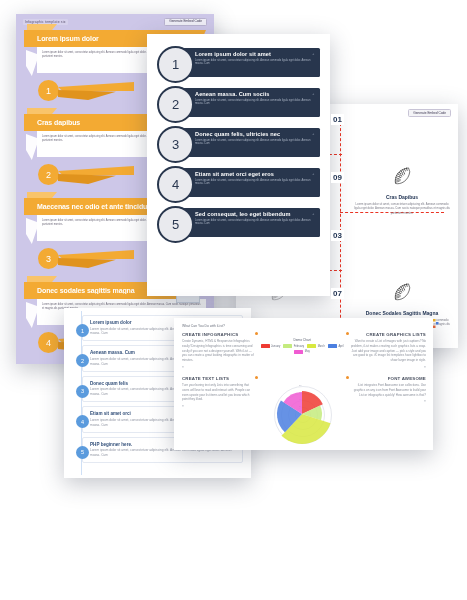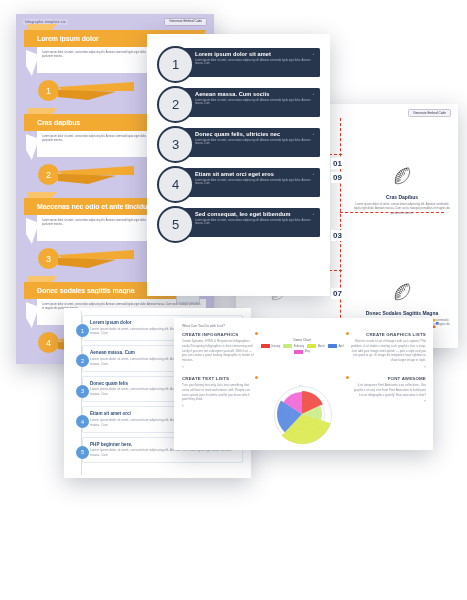--- a/index.html
+++ b/index.html
@@ -189,21 +189,21 @@
         </div>
       </div>
   </div>
 
   <div class="card" id="panel-timeline">
     <div class="tl-head">
       <span class="tl-embed">Generate Embed Code</span>
     </div>
     <div class="tl-axis"></div>
     <div id="tl-items">
-        <div class="tl-num" style="top: 10px; margin-top: 44px;">01</div>
+        <div class="tl-num" style="top: 10px;">01</div>
         <div class="tl-rung" style="top: 50px; left: 12px; width: 94px;"></div>
         <div class="tl-cellL" style="left: 8px; top: 14px;">
           <h5>Lorem Ipsum Dolor Sit Amet</h5>
           <p>Lorem ipsum dolor sit amet, consectetuer adipiscing elit. Aenean commodo ligula eget dolor. Aenean massa. Cum sociis natoque penatibus et magnis dis parturient montes.</p>
         </div>
         <div class="tl-num" style="top: 68px;">09</div>
         <div class="tl-rung" style="top: 108px; left: 104px; width: 104px;"></div>
         <div class="tl-cellR" style="top: 58px;">
           <div class="tl-icon">
             <svg viewBox="0 0 40 40" width="26" height="26">

